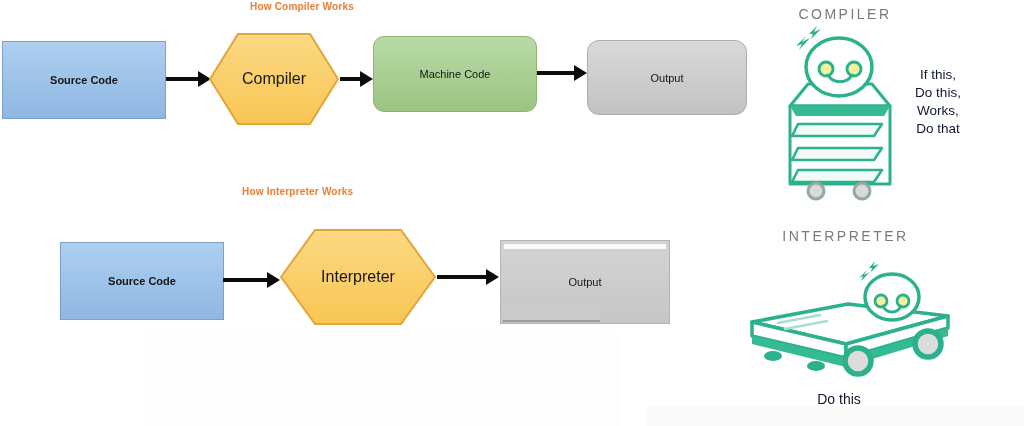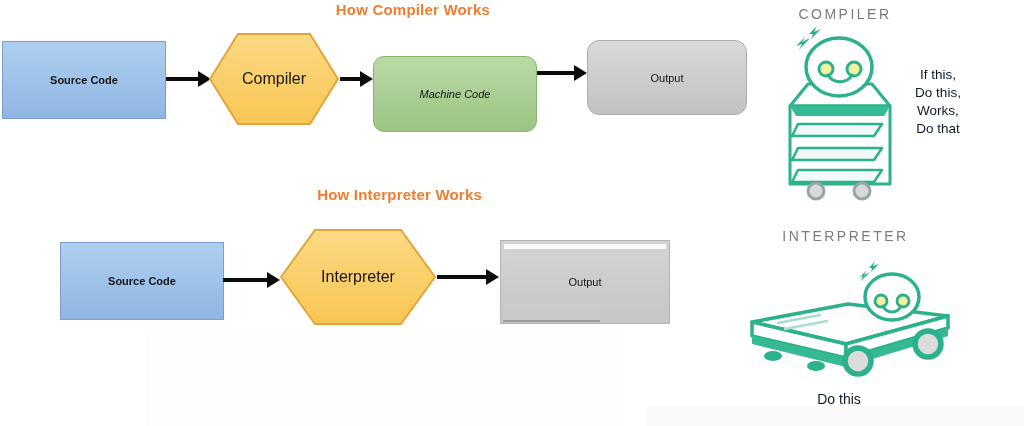--- a/index.html
+++ b/index.html
@@ -2,21 +2,21 @@
 <html><head>
 <meta charset="utf-8">
 <style>
   html,body{margin:0;padding:0;background:#ffffff;}
   .canvas{
     position:relative;width:1024px;height:426px;background:#ffffff;
     font-family:"Liberation Sans",sans-serif;overflow:hidden;
   }
   .bg-tint{position:absolute;background:#fcfcfc;}
   .flow-title{
-    position:absolute;text-align:right;font-size:15px;font-weight:700;
+    position:absolute;text-align:left;font-size:10px;font-weight:700;
     color:#ED7D31;letter-spacing:.2px;
   }
   .node{
     position:absolute;display:flex;align-items:center;justify-content:center;
     font-size:11px;color:#161616;
   }
   .node span{white-space:nowrap;}
   .src{
     background:linear-gradient(#AECFF0,#8FB7E2);
     border:1px solid #7D9FCE;font-weight:700;
@@ -93,21 +93,21 @@
       <polygon points="1,46 29,1 101,1 129,46 101,91 29,91" fill="url(#hexGrad1)" stroke="#E2A43B" stroke-width="2"></polygon>
     </svg>
     <div class="hex-label">Compiler</div>
   </div>
 
   <div class="arrow" style="left:340px;top:71px;width:33px;">
     <div class="shaft"></div>
     <div class="head"></div>
   </div>
 
-  <div class="node machine" style="left:373px;top:56px;width:162px;height:74px;font-style:italic;">
+  <div class="node machine" style="left:373px;top:36px;width:162px;height:74px;">
     <span>Machine Code</span>
   </div>
 
   <div class="arrow" style="left:537px;top:65px;width:50px;">
     <div class="shaft"></div>
     <div class="head"></div>
   </div>
 
   <div class="node out-round" style="left:587px;top:40px;width:158px;height:73px;">
     <span>Output</span>

